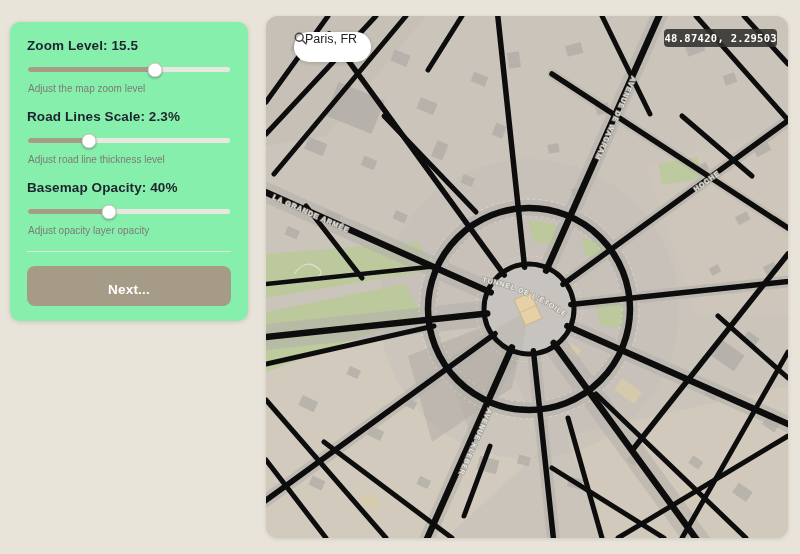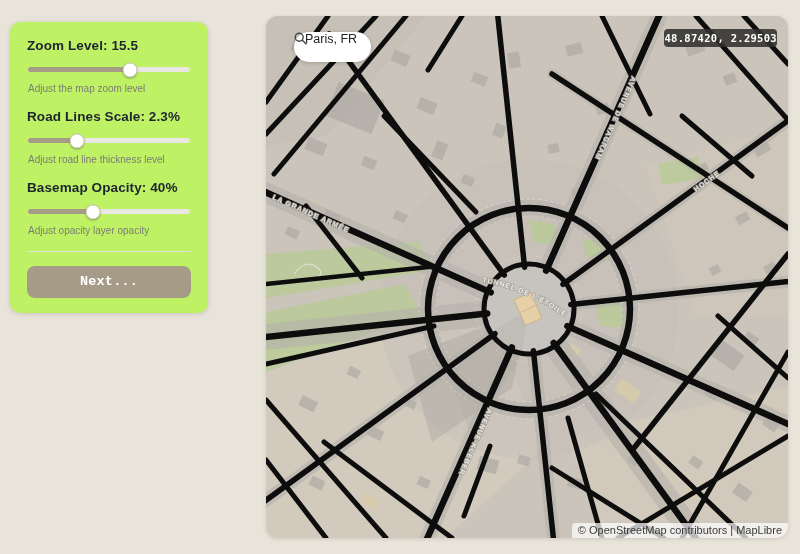--- a/index.html
+++ b/index.html
@@ -5,40 +5,40 @@
   * { margin:0; padding:0; box-sizing:border-box; }
   html,body { width:800px; height:554px; }
   body {
     font-family:"Liberation Sans", sans-serif;
     background:#e9e4da;
     position:relative;
     overflow:hidden;
   }
   
   .panel {
-    position:absolute; left:10px; top:22px; width:198px;
-    background:#bef264; border-radius:10px;
+    position:absolute; left:10px; top:22px; width:238px;
+    background:#86efac; border-radius:10px;
     box-shadow:0 1px 5px rgba(0,0,0,.14);
     padding:16px 17px 15px 17px;
   }
   .ctl-heading { font-size:13.5px; font-weight:bold; color:#1f2430; margin-bottom:9px; letter-spacing:.1px;}
   .slider { position:relative; height:15px; margin:0 1px; }
   .slider-track { position:absolute; left:0; right:0; top:5px; height:5px; background:#e9e7e2; border-radius:3px; }
   .slider-fill  { position:absolute; left:0; top:5px; height:5px; background:#a59b87; border-radius:3px; }
   .slider-handle {
     position:absolute; top:7.5px; width:15px; height:15px; border-radius:50%;
     background:#fff; border:1px solid #c9c5be; box-shadow:0 1px 2px rgba(0,0,0,.3);
     transform:translate(-50%,-50%);
   }
   .ctl-helper { font-size:10px; color:#7d7b75; margin:6px 1px 15px; }
   .panel hr { border:none; border-top:1px solid #e3e1dc; margin:2px 0 14px; }
   .next-btn {
     display:block; width:100%; background:#a59b87; color:#fff;
-    font-family:Liberation Mono, monospace; font-size:13.5px; font-weight:bold;
-    border:none; border-radius:8px; padding:8px 0 9px; cursor:pointer; letter-spacing:.2px;
+    font-family:Liberation Sans, sans-serif; font-size:13.5px; font-weight:bold;
+    border:none; border-radius:8px; padding:16px 0 9px; cursor:pointer; letter-spacing:.2px;
   }
   
   .map {
     position:absolute; left:266px; top:16px; width:522px; height:522px;
     border-radius:12px; overflow:hidden; background:#cbc4ba;
     box-shadow:0 1px 4px rgba(0,0,0,.12);
   }
   .map svg { position:absolute; inset:0; display:block; }
   .search-pill {
     position:absolute; left:28px; top:16px; height:30px;
@@ -270,15 +270,14 @@
     <div class="search-pill">
       <svg class="q-icon" viewBox="0 0 14 14">
         <circle cx="5.6" cy="5.6" r="4.3" fill="none" stroke="#444" stroke-width="1.5"></circle>
         <line x1="9" y1="9" x2="13" y2="13" stroke="#444" stroke-width="1.5" stroke-linecap="round"></line>
       </svg>
       <span class="search-text">Paris, FR</span>
     </div>
 
     <div class="coord-badge">48.87420, 2.29503</div>
 
-    <div class="attribution">© OpenStreetMap contributors | MapLibre</div>
   </div>
 </div>
 
 </body></html>

